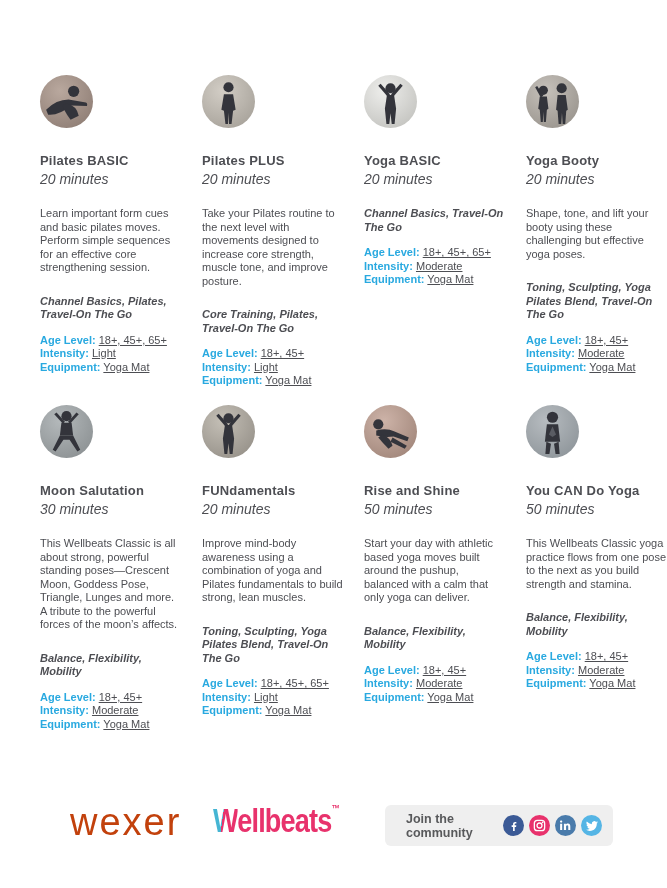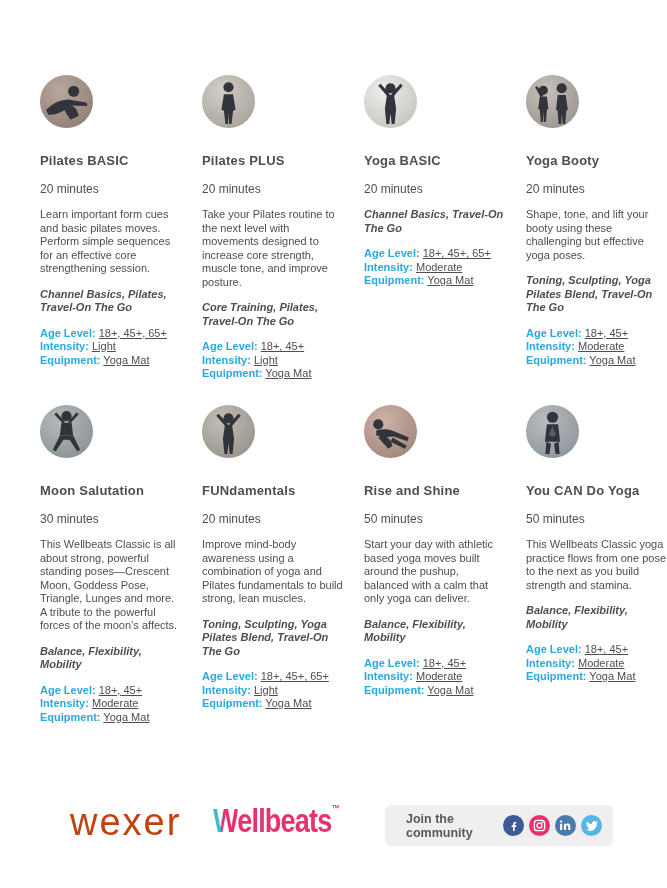--- a/index.html
+++ b/index.html
@@ -8,23 +8,23 @@
   .page { position:absolute; top:0; left:0; width:667px; height:888px; background:#fff; overflow:hidden; }
 
   
   .grid { position:absolute; left:40px; top:75px; display:grid;
           grid-template-columns:repeat(4,142px); column-gap:20px;
           grid-template-rows:330px auto; }
   .card { color:#4d4e53; }
   .avatar { width:53px; height:53px; border-radius:50%; overflow:hidden; margin-bottom:25px; }
   .avatar svg { width:100%; height:100%; display:block; }
   .title { font-size:13px; font-weight:bold; letter-spacing:.2px; color:#4d4e53; }
-  .duration { font-size:12px; margin-top:14px; }
-  .desc { font-size:11px; line-height:13.5px; margin-top:12px; }
-  .cats { font-size:11px; line-height:13.5px; margin-top:12px; font-weight:bold; font-style:italic; }
+  .duration { font-size:14px; margin-top:3px;font-style:italic; }
+  .desc { font-size:11px; line-height:13.5px; margin-top:20px; }
+  .cats { font-size:11px; line-height:13.5px; margin-top:20px; font-weight:bold; font-style:italic; }
   .meta { margin-top:12px; font-size:11px; line-height:13.5px; }
   .mlabel { color:#29a9e0; font-weight:bold; }
   .mval { color:#4d4e53;text-decoration:underline; }
 
   
   .wexer { position:absolute; left:70px; top:801px; font-size:38px; letter-spacing:2px;
            color:#c2410c; font-weight:400; }
   .wellbeats { position:absolute; left:213px; top:802px; font-size:33px; font-weight:bold;
                letter-spacing:-1px; color:#e8326c; transform:scaleX(.82);
                transform-origin:left center; white-space:nowrap; }

